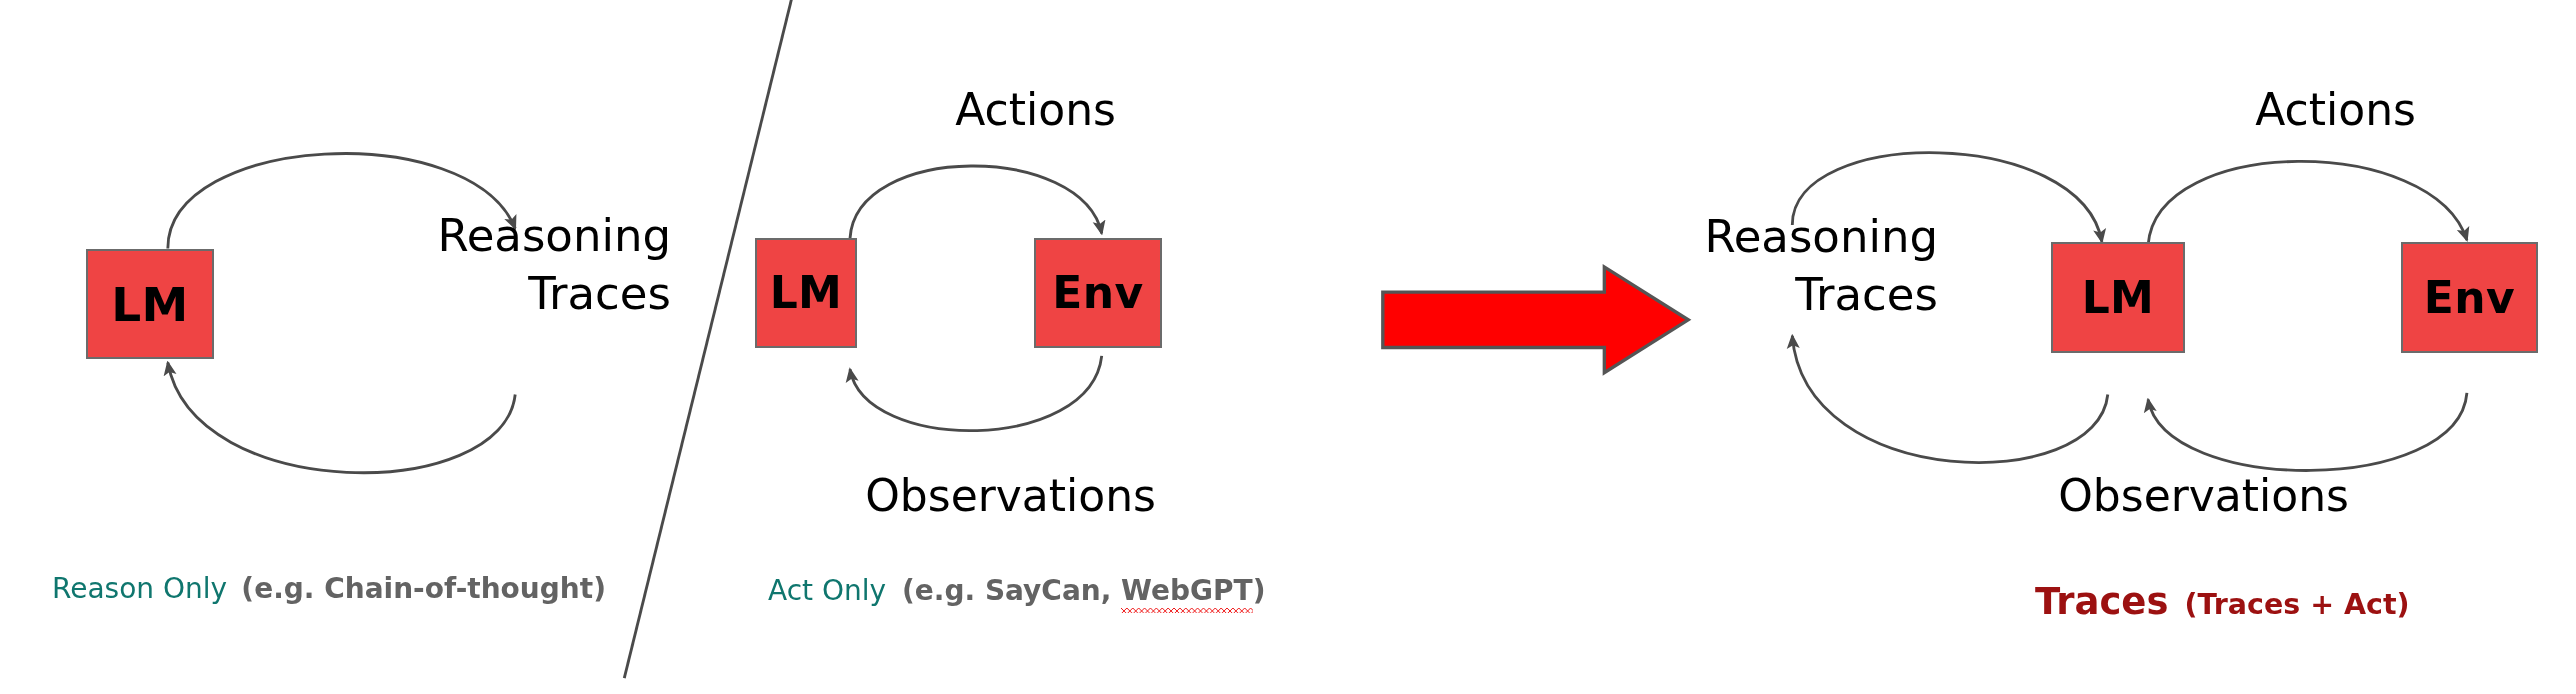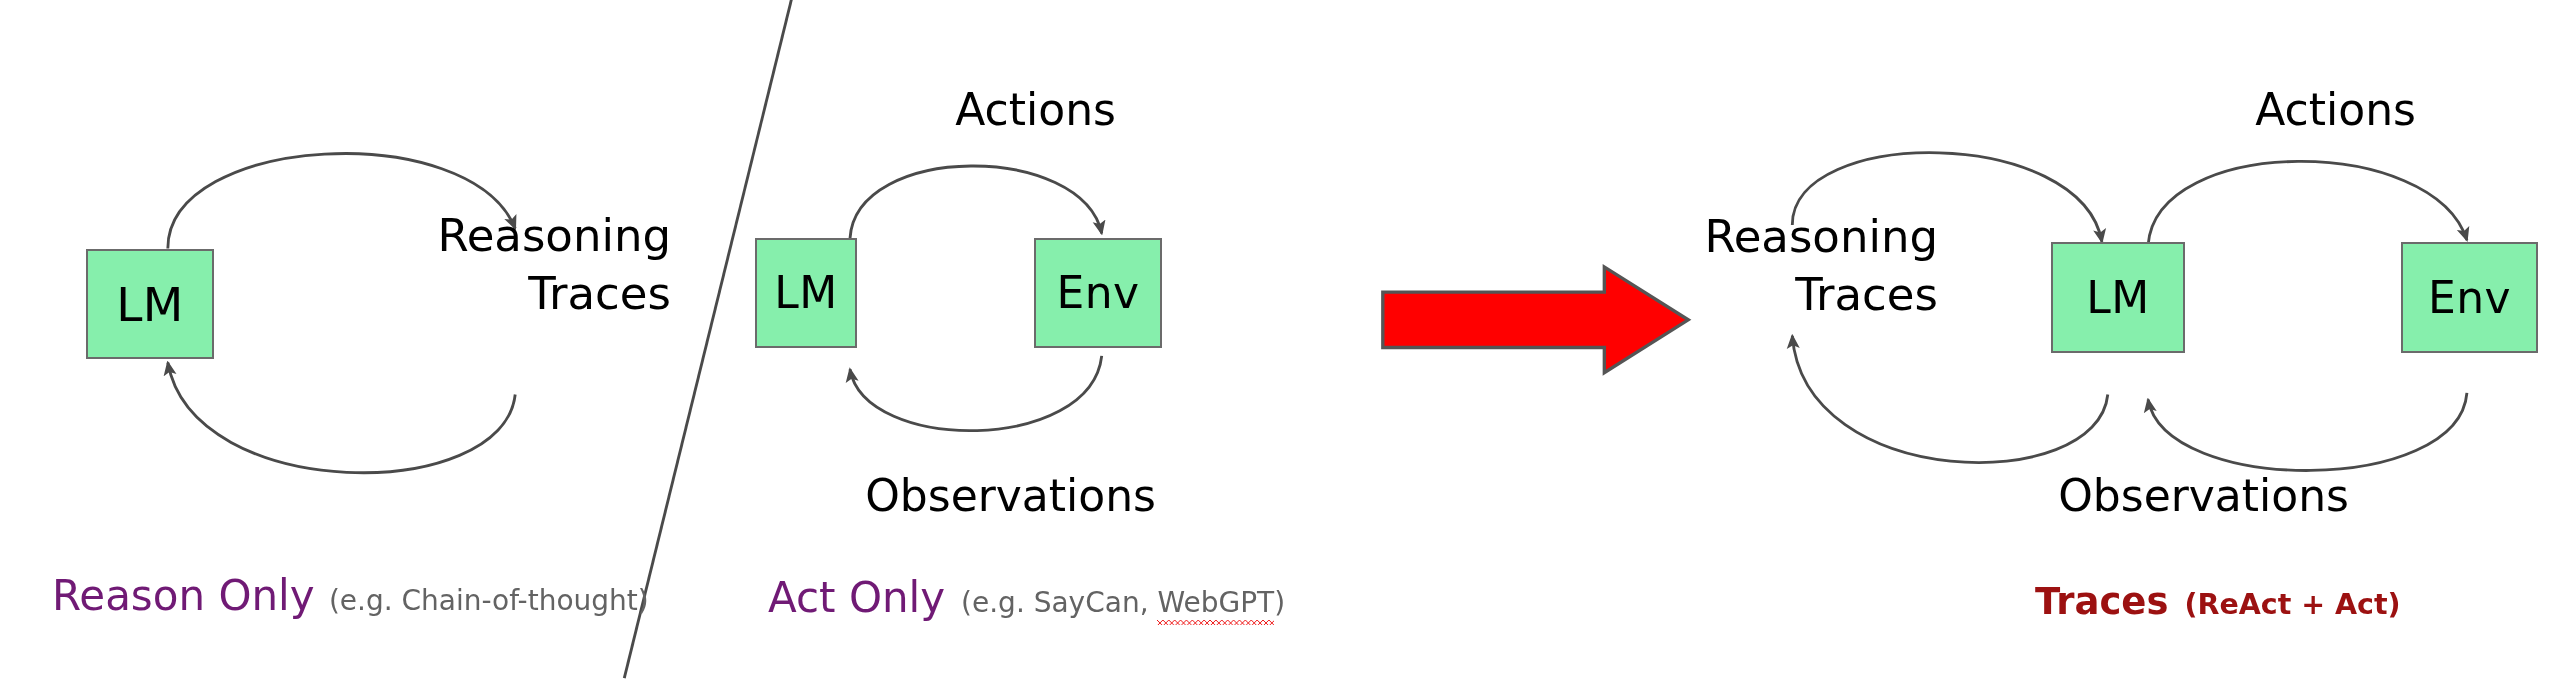--- a/index.html
+++ b/index.html
@@ -21,54 +21,54 @@
   #vector-layer {
     position: absolute;
     left: 0;
     top: 0;
     width: 2576px;
     height: 695px;
   }
   .node-box {
     position: absolute;
     box-sizing: border-box;
-    background: #86efac;
+    background: #ef4444;
     border: 2.5px solid #6b6b6b;
     display: flex;
     align-items: center;
     justify-content: center;
     color: #000000;
-    font-weight: 400;
+    font-weight: 700;
     letter-spacing: 0.4px;
   }
   .node-label {
     line-height: 1;
     white-space: nowrap;
   }
   .flow-label {
     position: absolute;
     color: #000000;
     white-space: nowrap;
     line-height: 1.28;
     text-align: right;
   }
   .caption {
     position: absolute;
     white-space: nowrap;
     line-height: 1;
   }
   .caption-main {
-    color: #701a75;
-    font-size: 42px;
+    color: #0f766e;
+    font-size: 28px;
     font-weight: 400;
   }
   .caption-sub {
     color: #636363;
     font-size: 28px;
-    font-weight: 400;
+    font-weight: 700;
   }
   .caption-react .caption-main {
     color: #9c1111;
     font-weight: bold;
     font-size: 37px;
   }
   .caption-react .caption-sub {
     color: #9c1111;
     font-weight: bold;
     font-size: 28.5px;
@@ -174,17 +174,17 @@
   <div class="flow-label" style="left:2198px; top:82px; width:218px; font-size:44px;">
     <div>Actions</div>
   </div>
 
   <div class="flow-label" style="left:2047px; top:468px; width:302px; font-size:44px;">
     <div>Observations</div>
   </div>
 
   <div class="caption caption-react" style="left:2035px; top:583px;">
     <span class="caption-main">Traces</span>
-    <span class="caption-sub" style="margin-left:11.7px;">(ReAct + Act)</span>
+    <span class="caption-sub" style="margin-left:11.7px;">(Traces + Act)</span>
   </div>
 
 </div>
 
 
 </body></html>

